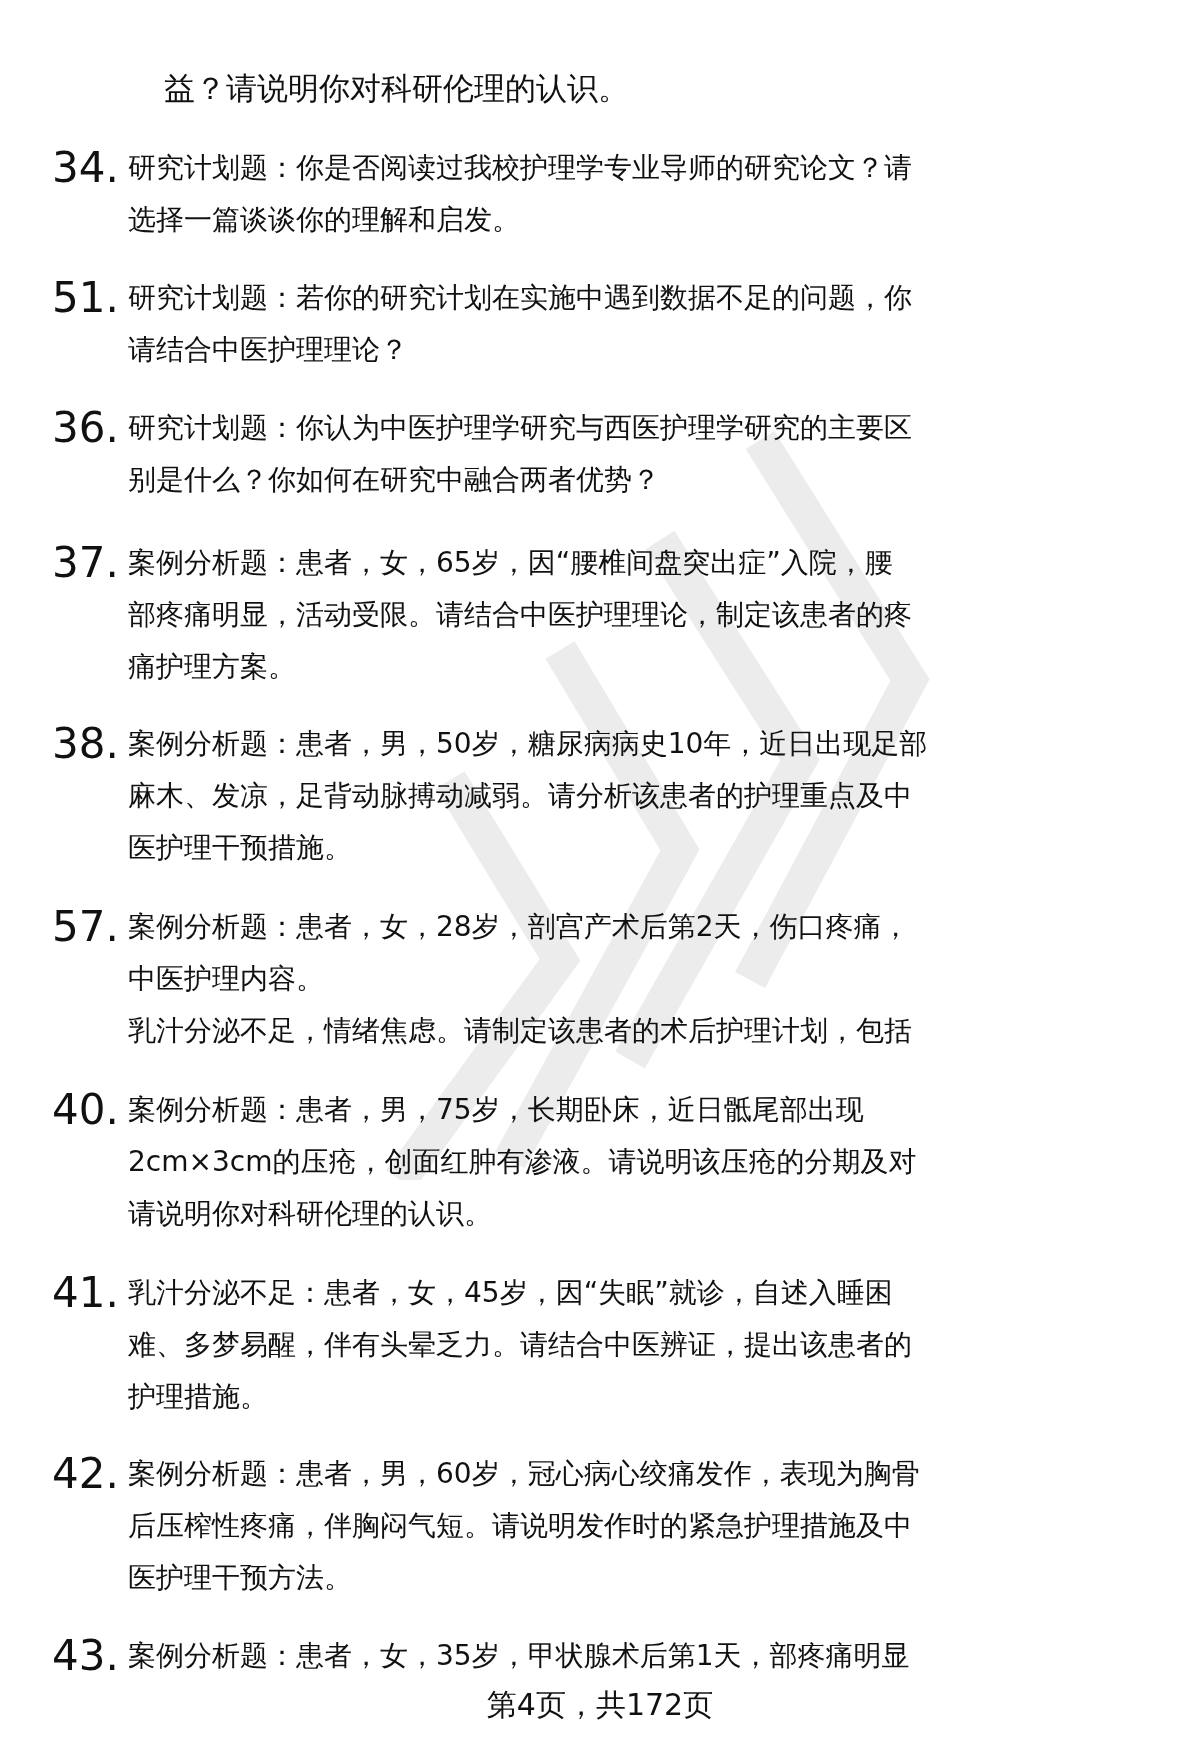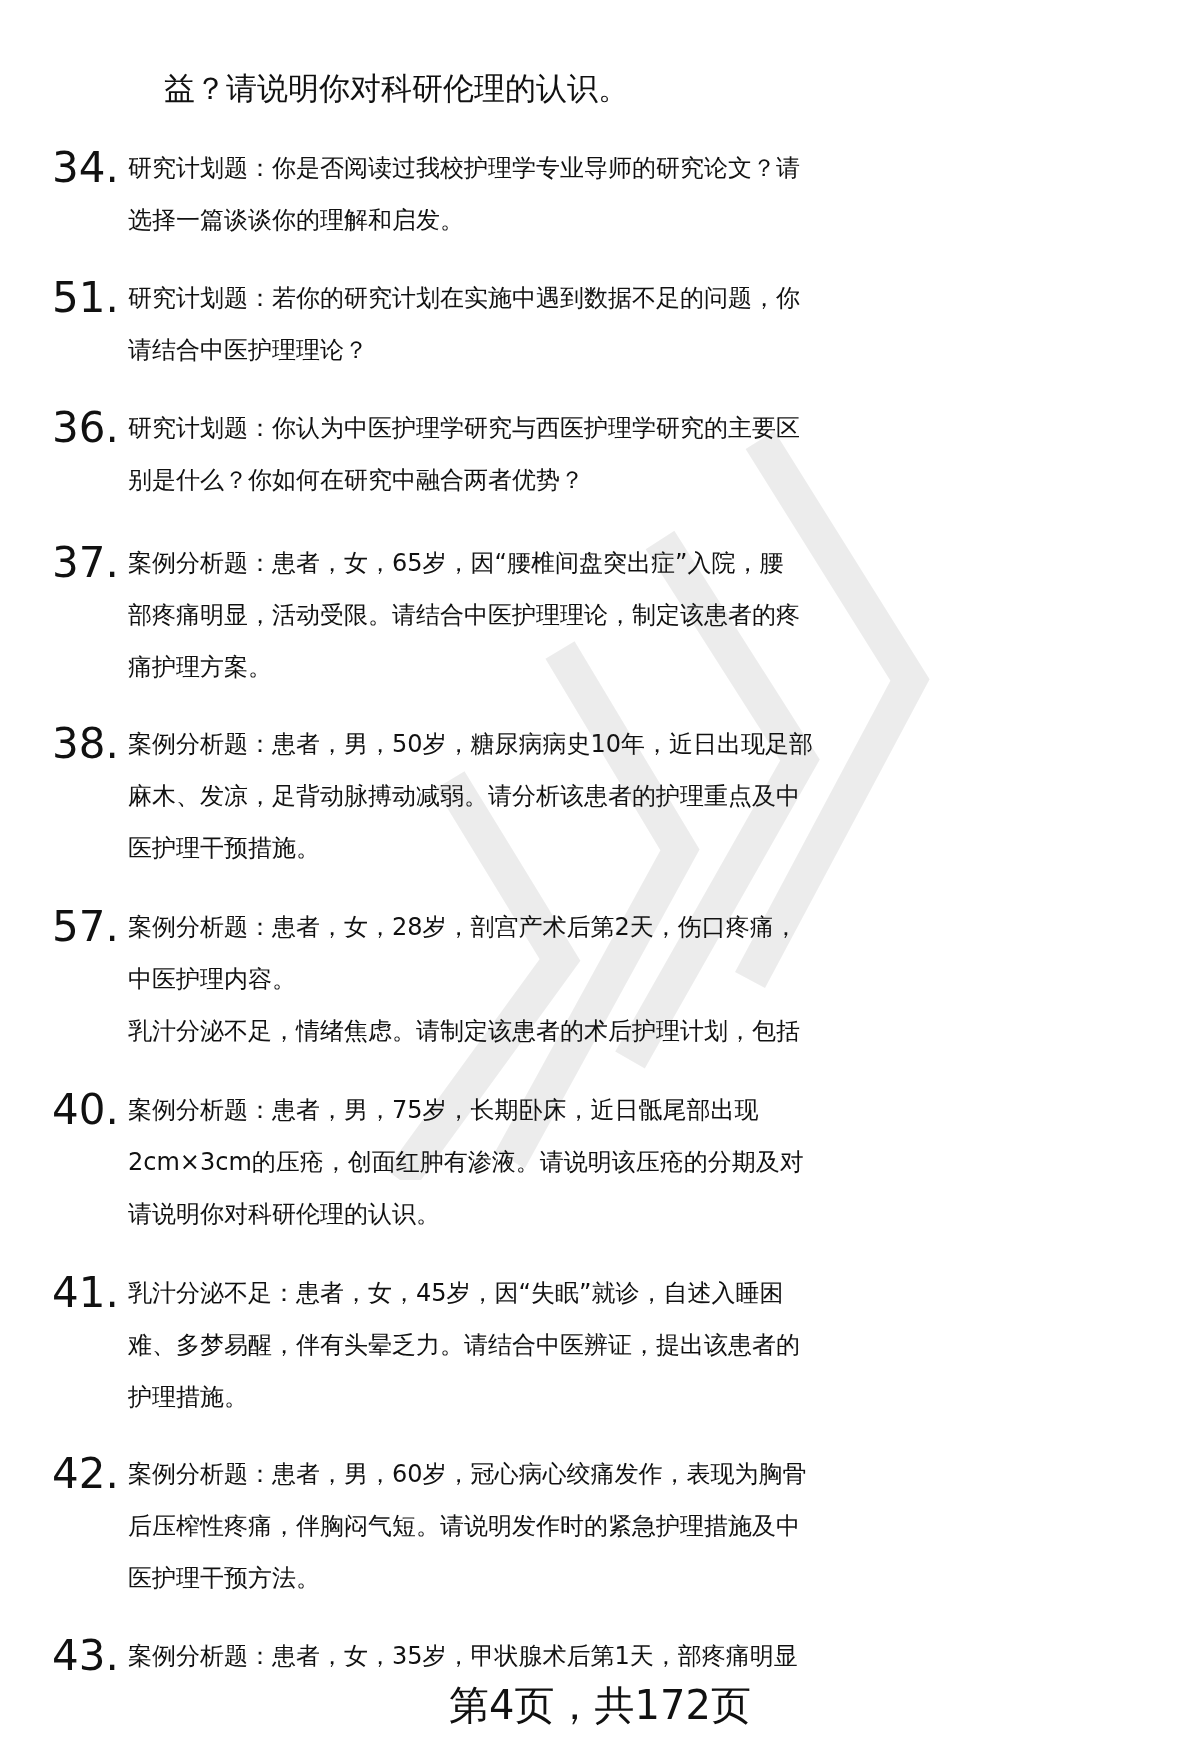--- a/index.html
+++ b/index.html
@@ -15,26 +15,26 @@
   .cont-line {
     position: absolute; left: 128px; top: 62px; font-size: 31px; line-height: 52px; white-space: nowrap; margin-left: 36px;
   }
   .q {
     position: absolute; left: 0; width: 1200px;
   }
   .q-num {
     position: absolute; left: 52px; font-size: 42px; line-height: 52px;
   }
   .q-text {
-    position: absolute; left: 128px; width: 1030px; font-size: 24px; line-height: 52px;
+    position: absolute; left: 128px; width: 1030px; font-size: 28px; line-height: 52px;
   }
   .q-text span { display: block; white-space: nowrap; }
   .footer {
     position: absolute; left: 0; width: 1200px; top: 1665px; text-align: center;
-    font-size: 40px; line-height: 44px;
+    font-size: 30px; line-height: 44px;
   }
 </style>
 </head>
 <body>
 
 <svg class="watermark" viewBox="0 0 620 760">
   <g fill="none" stroke="#000" stroke-width="34">
     <path d="M430 20 L580 260 L420 560"></path>
     <path d="M330 120 L470 340 L300 640"></path>
     <path d="M230 230 L350 430 L180 740"></path>

